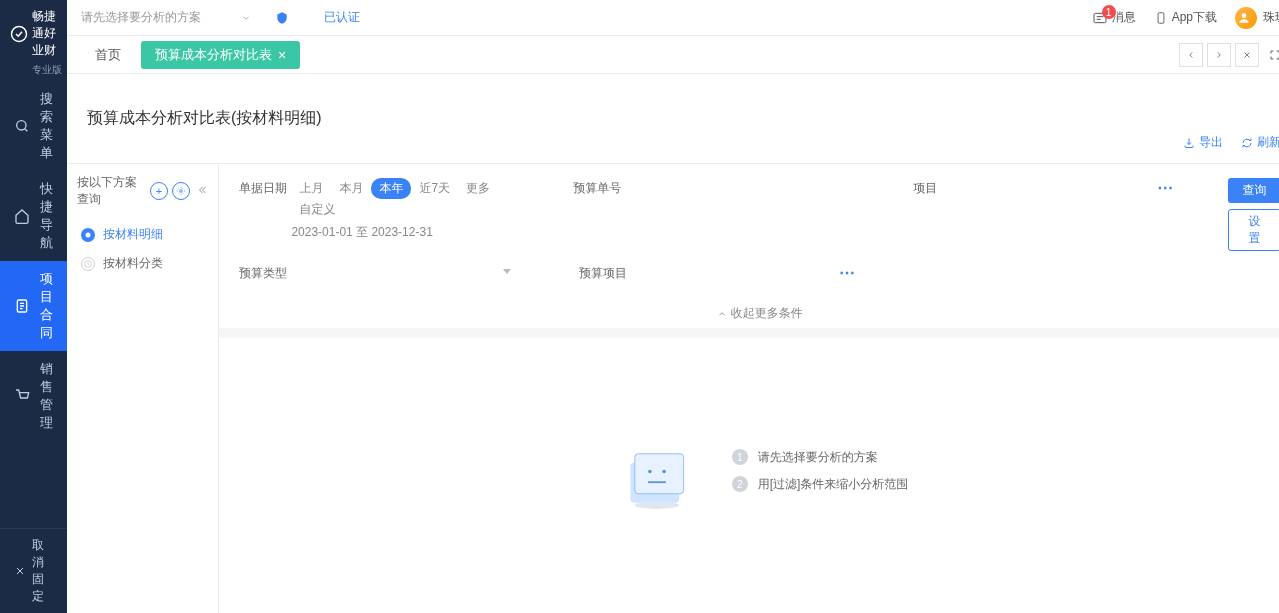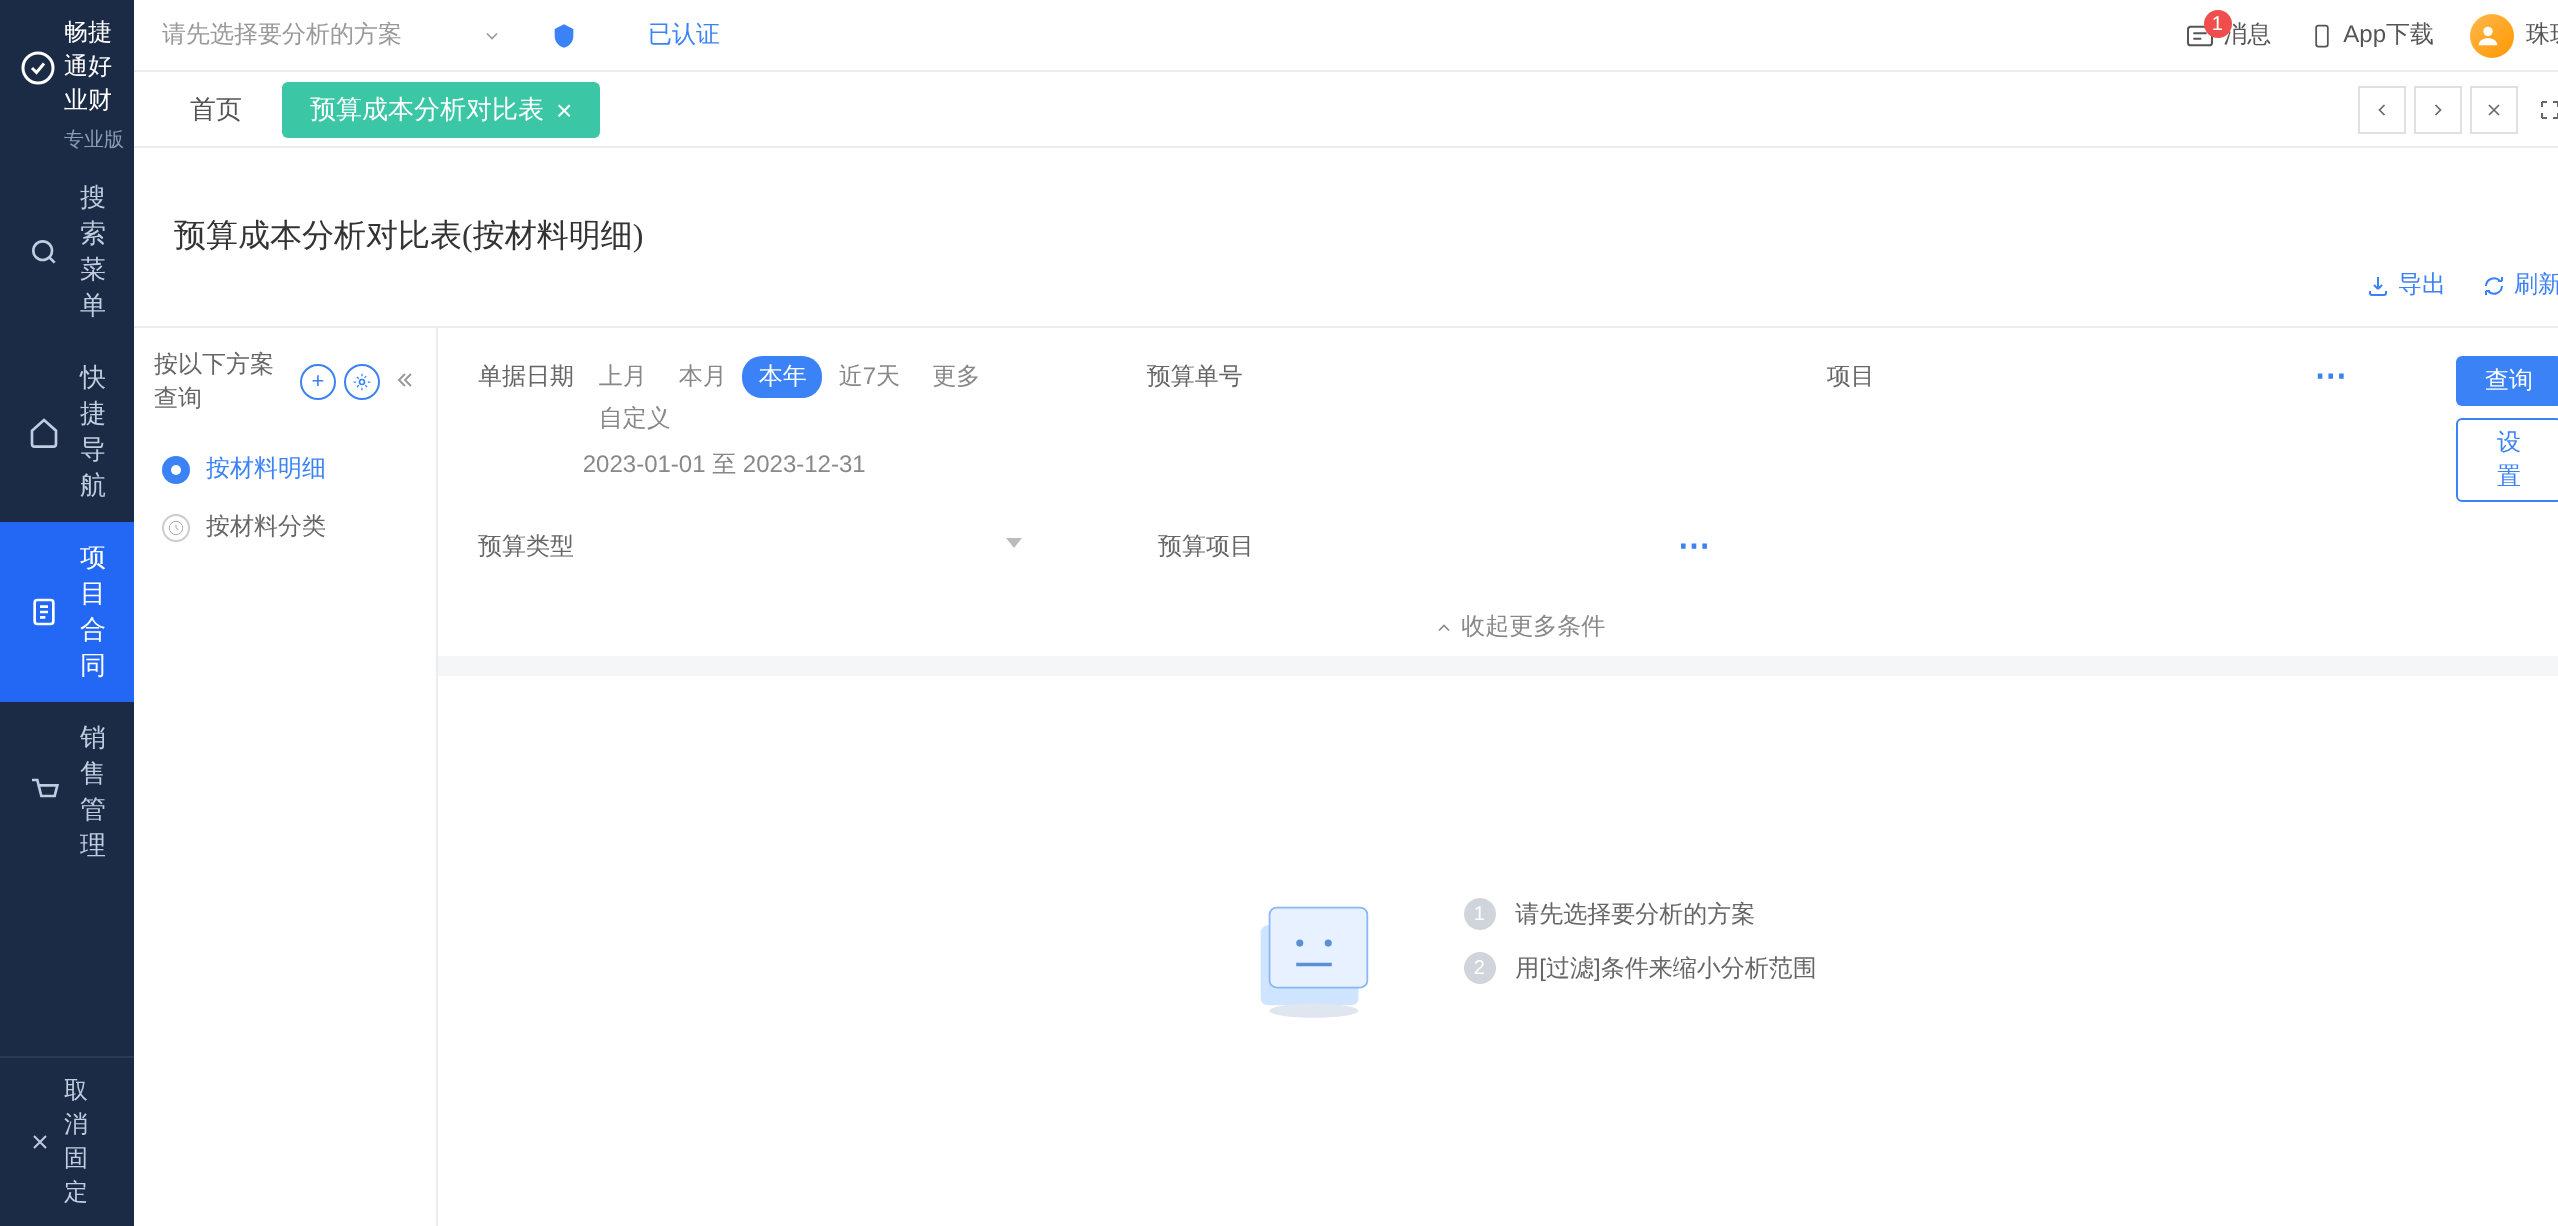--- a/index.html
+++ b/index.html
@@ -38,21 +38,21 @@
     
     .tabbar { height: 38px; background: #fff; display: flex; align-items: center; padding: 0 14px; border-bottom: 1px solid #eaecef; }
     .tab { padding: 0 14px; height: 28px; display: flex; align-items: center; font-size: 13px; color: #555; cursor: pointer; border-radius: 3px; margin-right: 6px; }
     .tab.active { background: #3bc7a5; color: #fff; }
     .tab-close { margin-left: 6px; font-size: 14px; }
     .tabbar-spacer { flex: 1; }
     .tab-nav-btn { width: 24px; height: 24px; display: flex; align-items: center; justify-content: center; cursor: pointer; border: 1px solid #e0e0e0; margin-left: 4px; color: #666; }
     
     
     .page-header { background: #fff; padding: 12px 20px 12px 20px; display: flex; align-items: center; border-bottom: 1px solid #eaecef; }
-    .page-title { font-size: 16px; color: #333; flex: 1; font-family: Liberation Serif, serif; }
+    .page-title { font-size: 16px; color: #333; flex: 1; }
     .header-action { display: flex; align-items: center; font-size: 12px; color: #3b82f6; margin-left: 18px; cursor: pointer; margin-top: 48px; }
     .header-action svg { margin-right: 4px; }
     
     
     .content { display: flex; flex: 1; }
     
     
     .scheme-panel { width: 152px; background: #fff; border-right: 1px solid #eaecef; padding: 10px 10px; }
     .scheme-header { display: flex; align-items: center; font-size: 12px; color: #666; margin-bottom: 12px; }
     .scheme-header-title { flex: 1; }

